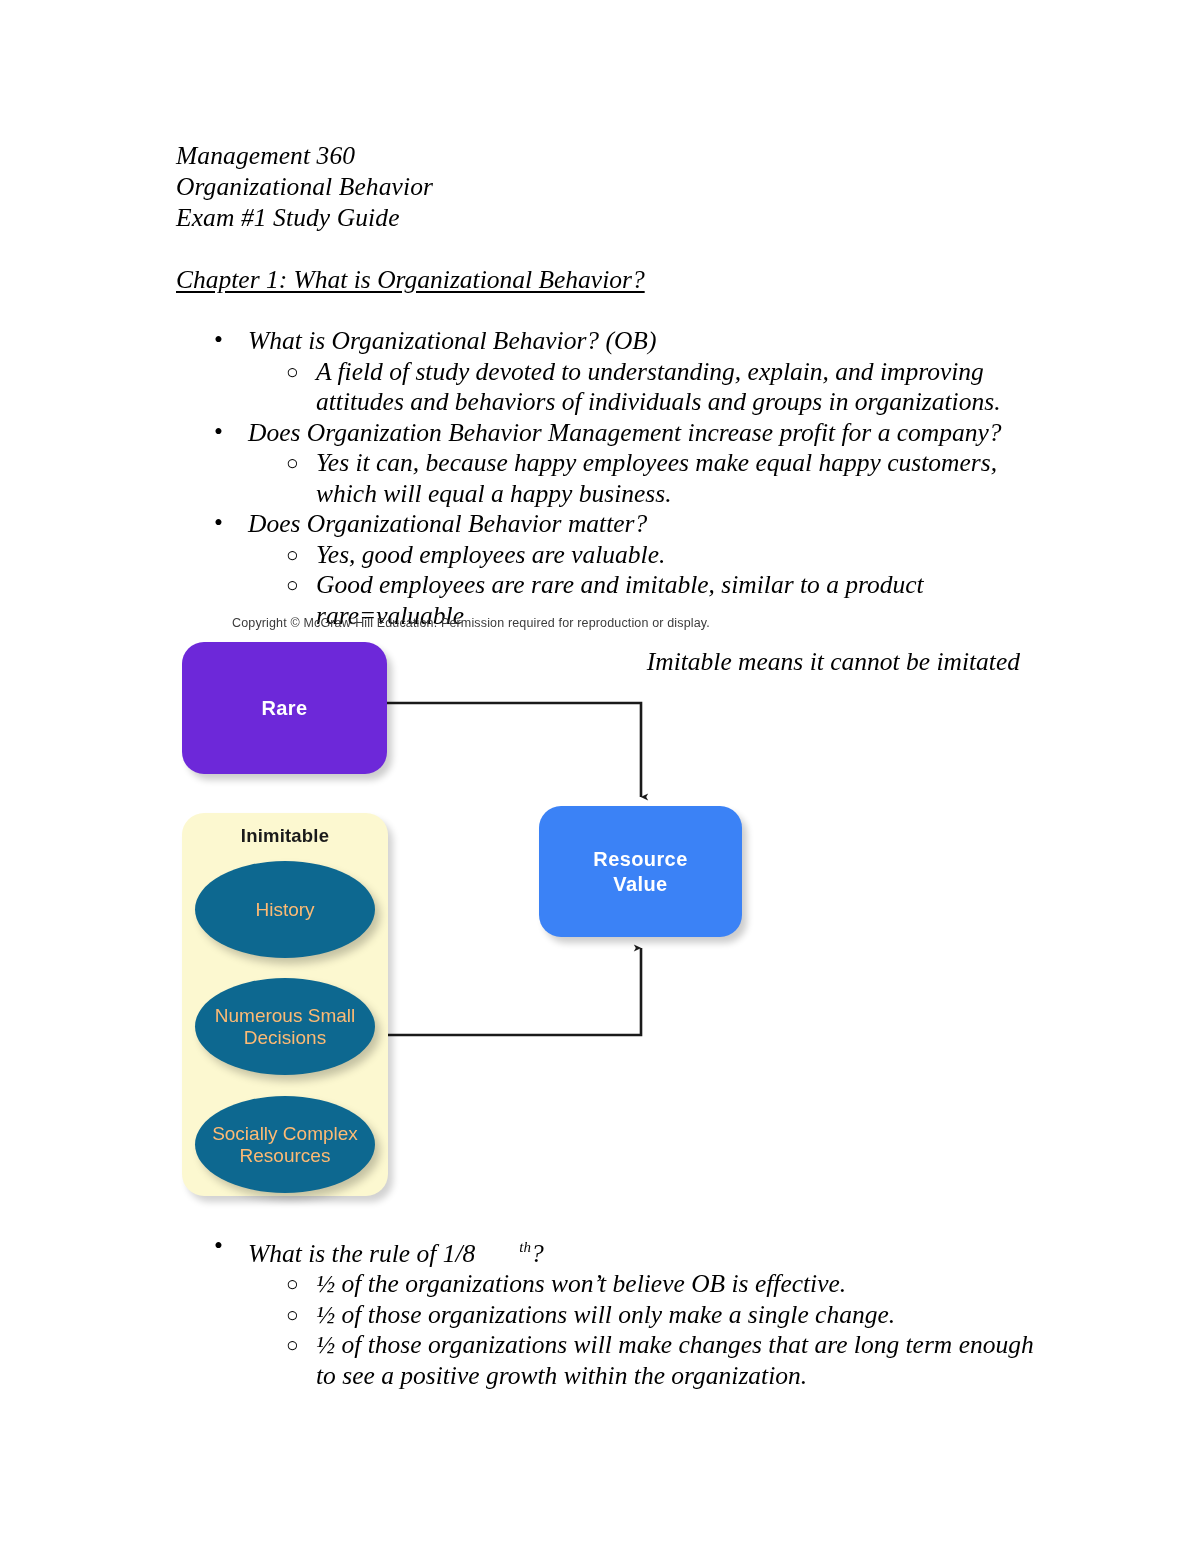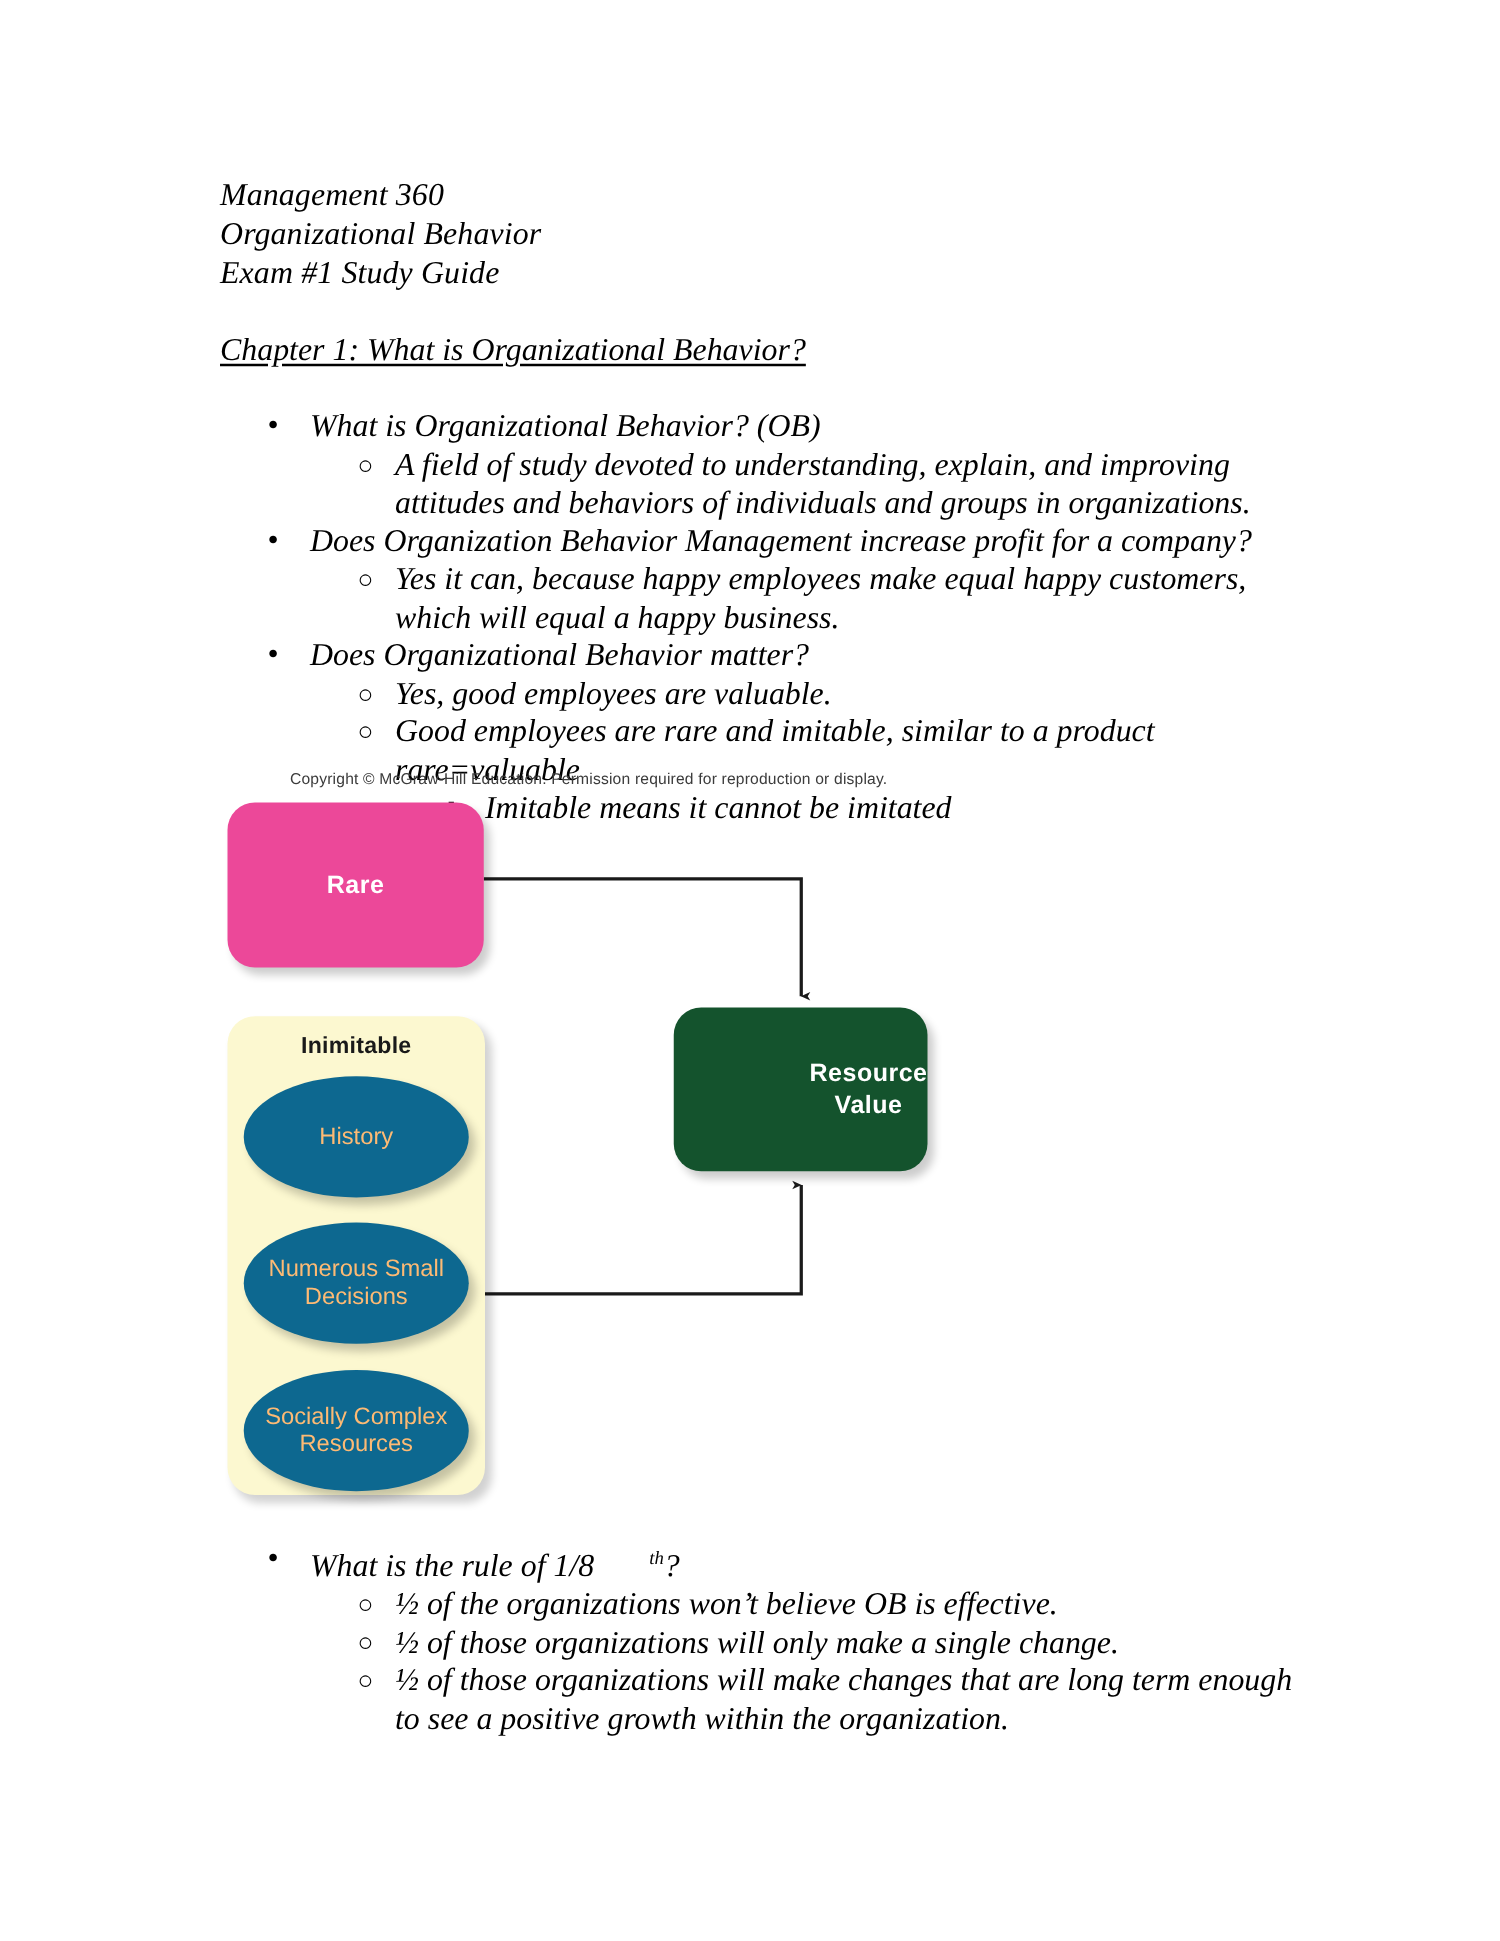--- a/index.html
+++ b/index.html
@@ -78,22 +78,23 @@
   ul.lvl2 > li > .b2 {
     position: absolute;
     left: 38px;
     top: 0px;
     font-size: 21px;
     font-style: normal;
     line-height: 30.5px;
   }
   ul.lvl3 {
     list-style: none;
-    margin: 0;
+    margin: 16px;
     padding: 0;
+    text-align: right;
   }
   ul.lvl3 > li {
     position: relative;
     padding-left: 72px;
     font-style: italic;
     font-size: 25.5px;
     line-height: 30.5px;
   }
   ul.lvl3 > li > .b3 {
     position: absolute;
@@ -298,38 +299,38 @@
             <path d="M0.6,0.4 L4,7.9 L7.4,0.4 L4,2.4 Z" fill="#1a1a1a"></path>
           </marker>
           <marker id="ahu" markerWidth="9" markerHeight="9" refX="4" refY="7.6" orient="auto" markerUnits="userSpaceOnUse">
             <path d="M0.6,0.4 L4,7.9 L7.4,0.4 L4,2.4 Z" fill="#1a1a1a"></path>
           </marker>
         </defs>
         <polyline points="211,93 465,93 465,187" fill="none" stroke="#1a1a1a" stroke-width="2.6" marker-end="url(#ah)"></polyline>
         <polyline points="211,425 465,425 465,338" fill="none" stroke="#1a1a1a" stroke-width="2.6" marker-end="url(#ahu)"></polyline>
       </svg>
 
-      <div class="node rare-box" style="background:#ec4899;">
+      <div class="node rare-box" style="background:#6d28d9;">
         <span>Rare</span>
       </div>
 
       <div class="inimitable-panel" style="background:#FCF8D0;">
         <div class="panel-title">Inimitable</div>
         <div class="ellipse ell-1" style="background:#0D6890;">
           <span>History</span>
         </div>
         <div class="ellipse ell-2" style="background:#0D6890;">
           <span>Numerous Small Decisions</span>
         </div>
         <div class="ellipse ell-3" style="background:#0D6890;">
           <span>Socially Complex Resources</span>
         </div>
       </div>
 
-      <div class="node resource-box" style="background:#14532d;justify-content:flex-end;">
+      <div class="node resource-box" style="background:#3b82f6;">
         <span>
           <span>Resource</span><br>
           <span>Value</span>
         </span>
       </div>
 
     </div>
   </div>
 
   <div class="doc-bottom">

